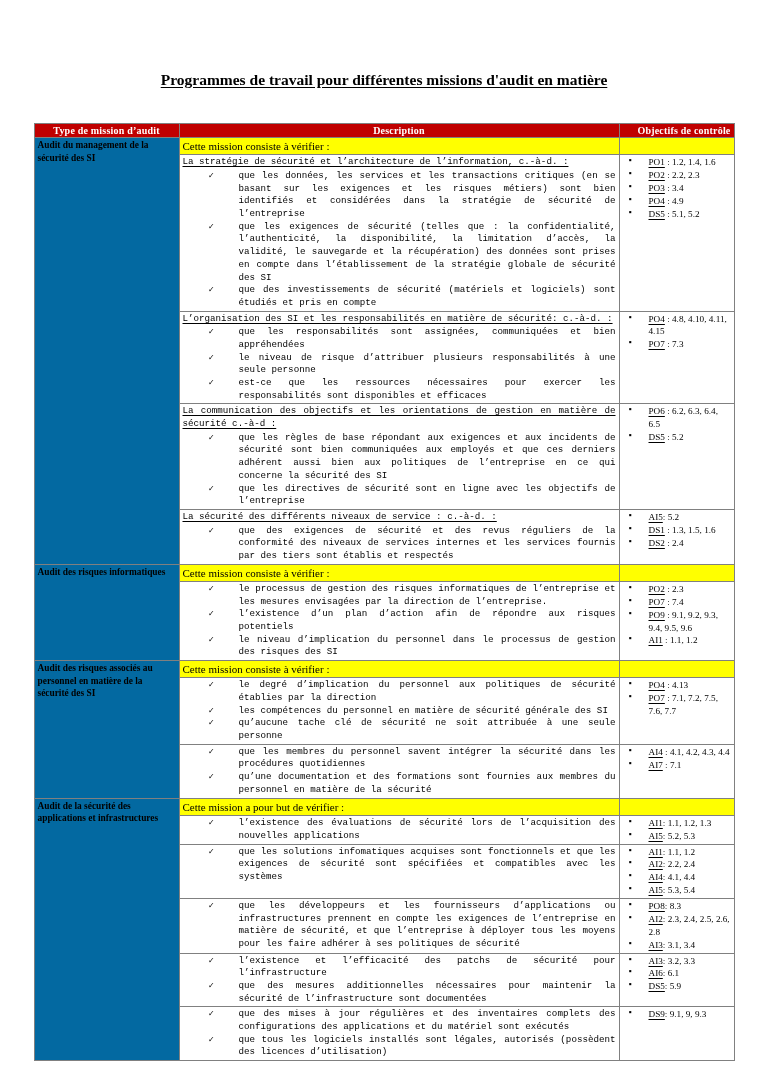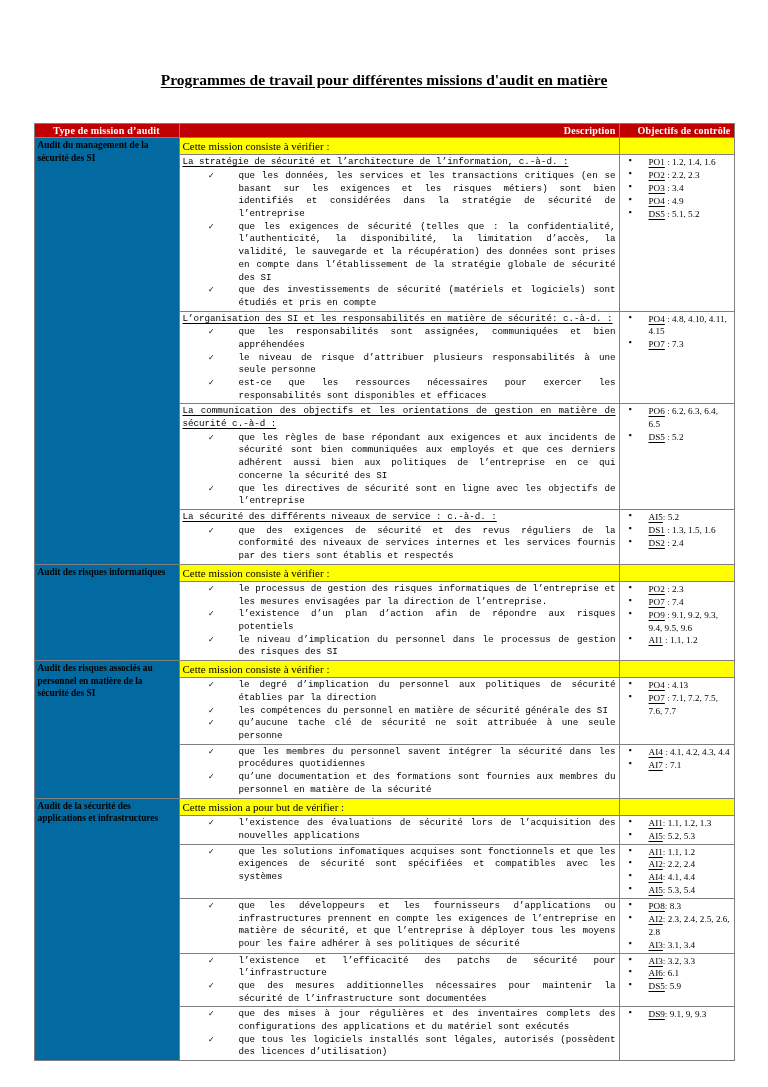--- a/index.html
+++ b/index.html
@@ -54,21 +54,21 @@
   thead th {
     background: #C00000;
     color: #FFFFFF;
     font-weight: bold;
     font-size: 10px;
     padding: 3px 4px 3px 6px;
     border: 1px solid #C00000;
     letter-spacing: .2px;
   }
   th.h-type { text-align: center; }
-  th.h-desc { text-align: right; }
+  th.h-desc { text-align: center; }
   th.h-obj  { text-align: right; }
 
   
   td.mission {
     text-align: left;
     font-weight: bold;
     font-size: 9.4px;
     line-height: 1.35;
     padding-top: 4px;
     background: #0369a1;

